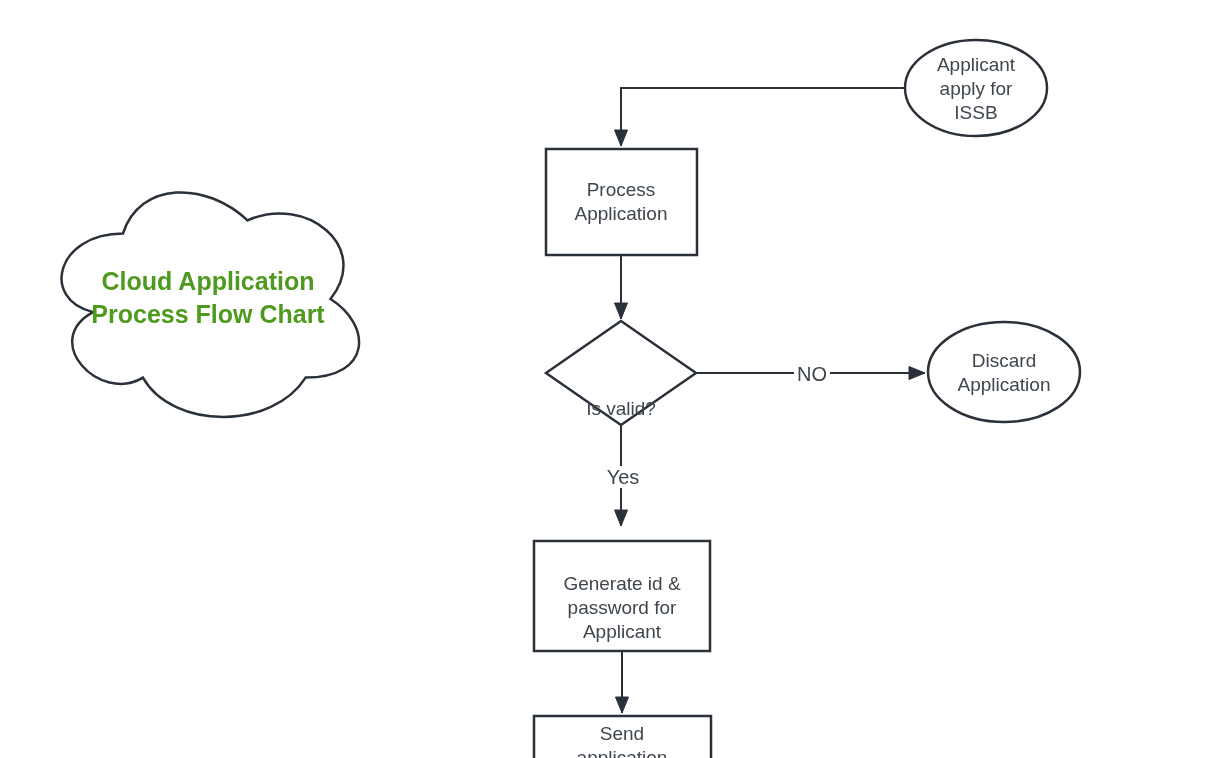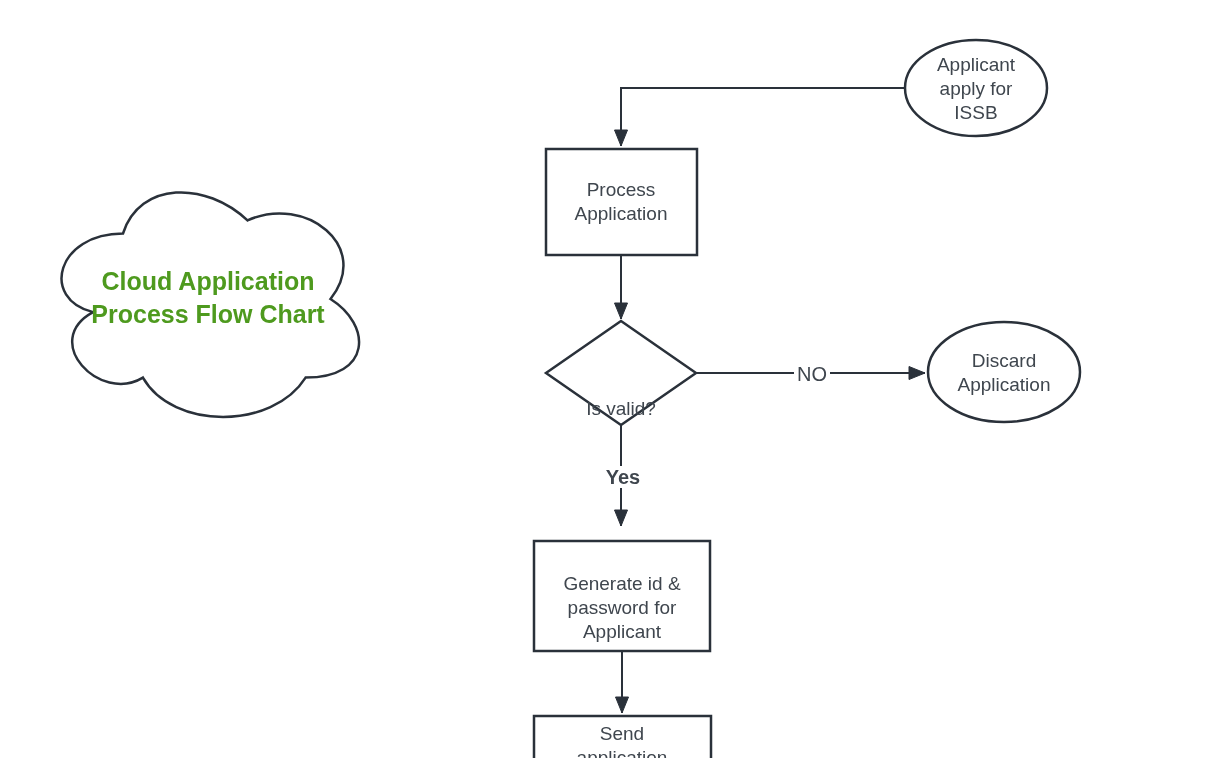--- a/index.html
+++ b/index.html
@@ -76,15 +76,15 @@
   <div class="node-label" style="left:571px;top:360px;width:100px;height:28px;margin-top:35px;">Is valid?</div>
 
   <div class="node-label" style="left:948px;top:333px;width:112px;height:80px;">Discard Application</div>
 
   <div class="node-label" style="left:557px;top:541px;width:130px;height:133px;">Generate id &amp; password for Applicant</div>
 
   <div class="node-label top-aligned" style="left:567px;top:722px;width:110px;height:72px;">Send application to</div>
 
   <div class="edge-label" style="left:812px;top:374px;">NO</div>
 
-  <div class="edge-label" style="left:623px;top:477px;font-weight:bold;">Yes</div>
+  <div class="edge-label" style="left:623px;top:477px;">Yes</div>
 
 </div>
 
 </body></html>

